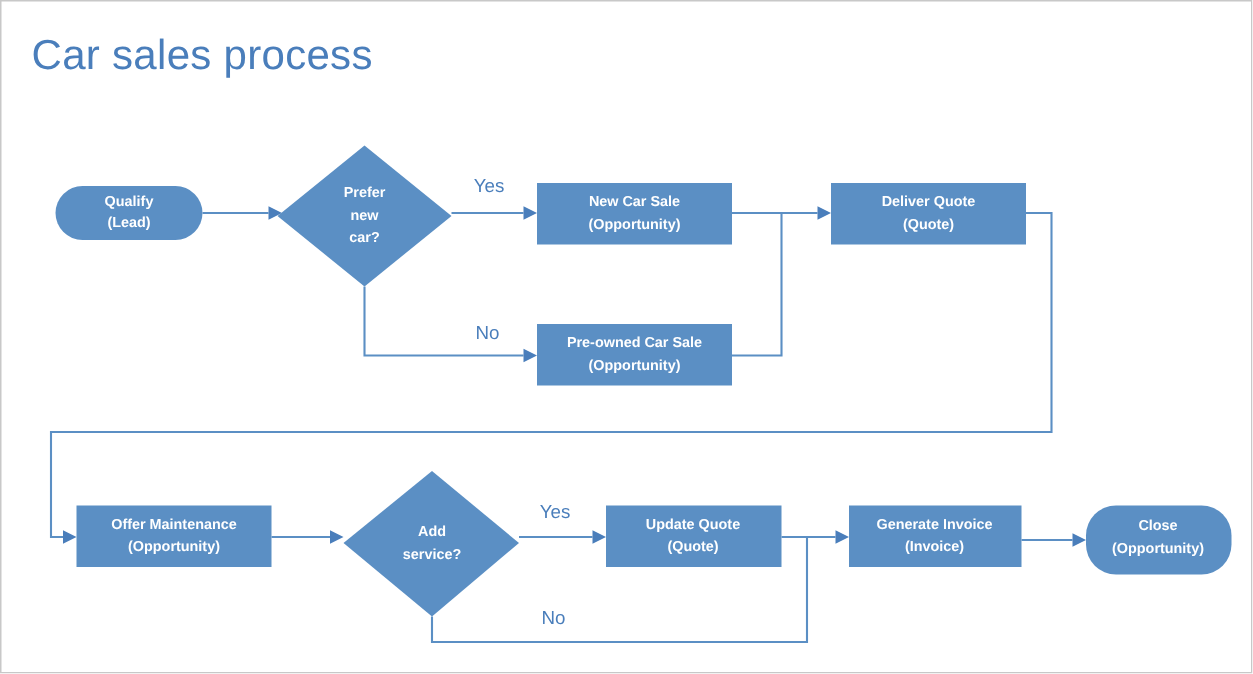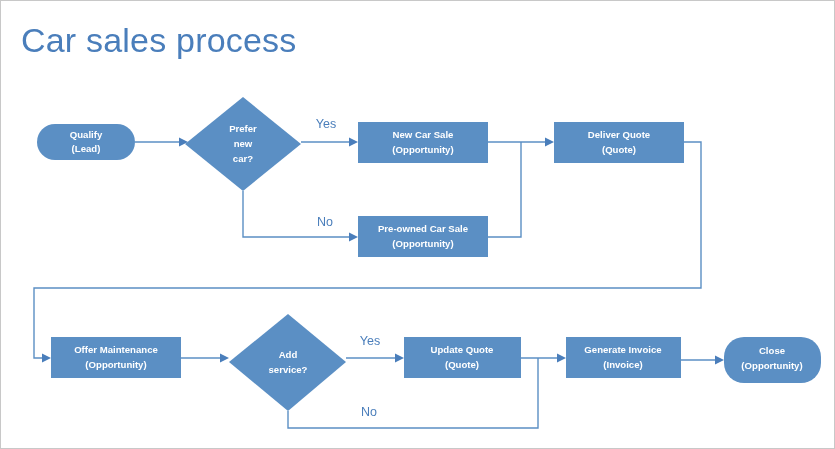--- a/index.html
+++ b/index.html
@@ -14,21 +14,21 @@
     background: #ffffff;
     border: 1px solid #c8c8c8;
     box-sizing: border-box;
     overflow: hidden;
     font-family: "Liberation Sans", sans-serif;
   }
   #title {
     position: absolute;
     left: 20px;
     top: 20px;
-    font-size: 34px;
+    font-size: 28px;
     font-weight: 400;
     color: #4a7ebb;
     letter-spacing: 0.2px;
     white-space: nowrap;
   }
   svg.flow {
     position: absolute;
     left: 0;
     top: 0;
     width: 835px;

